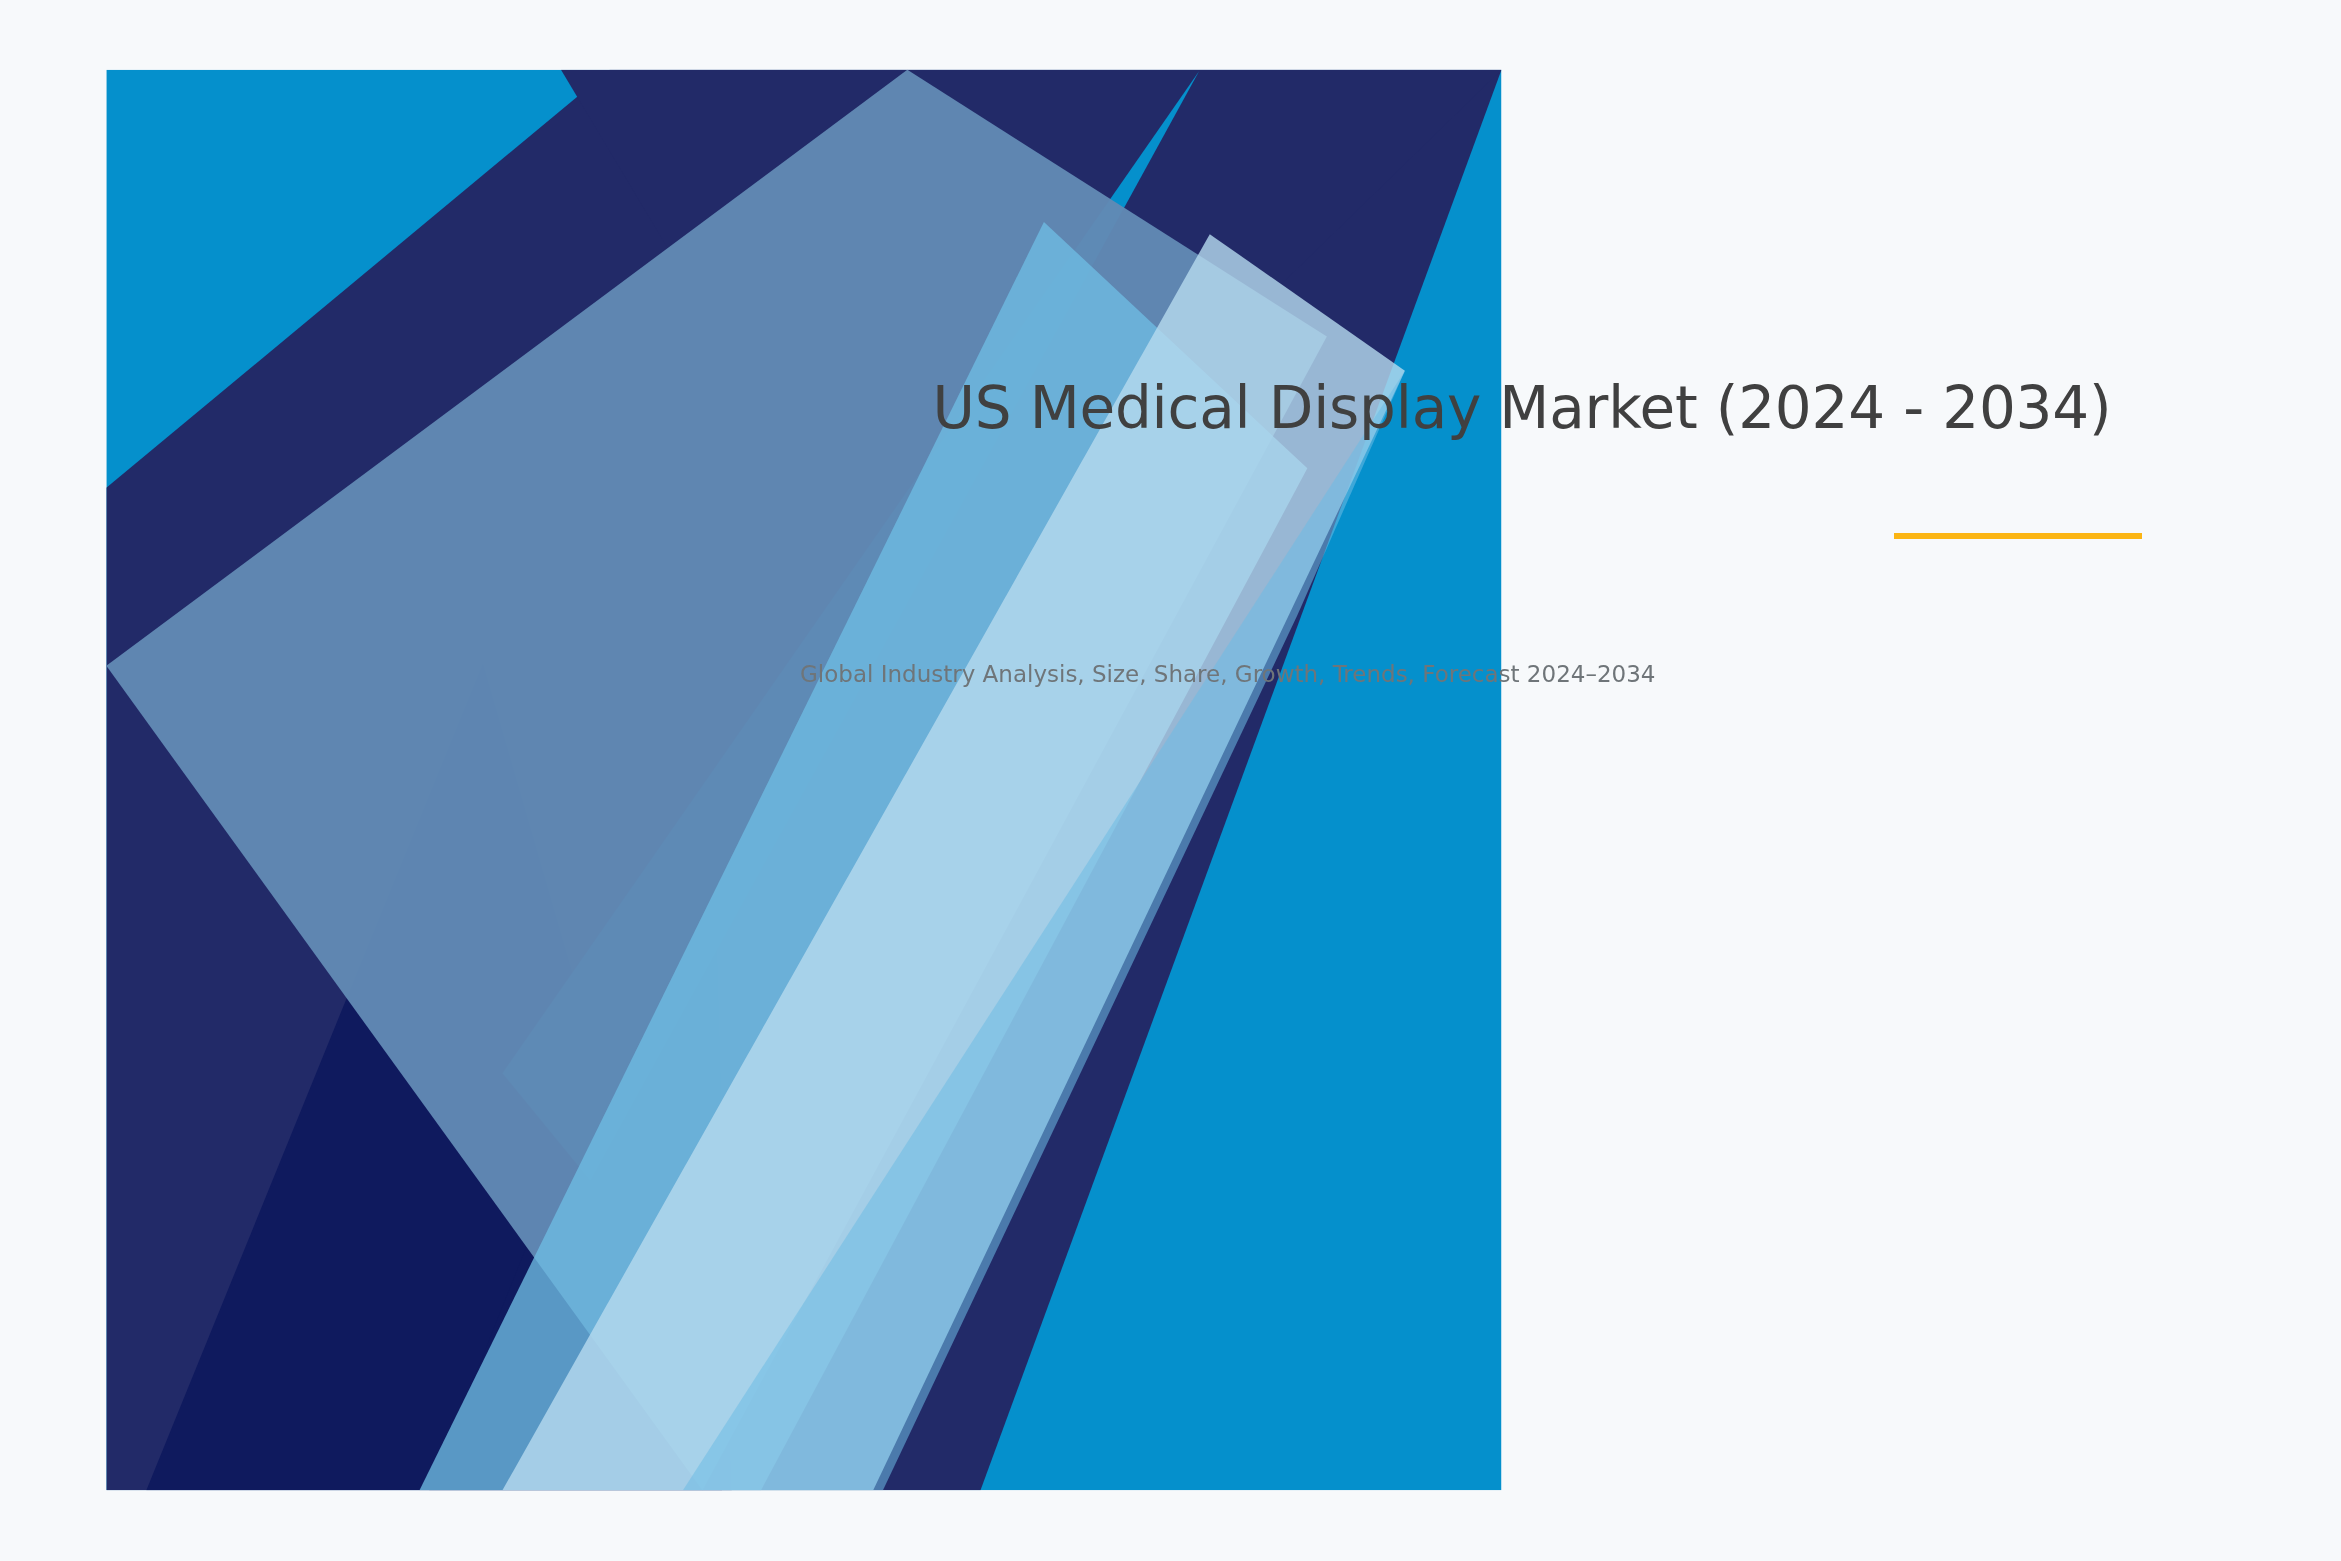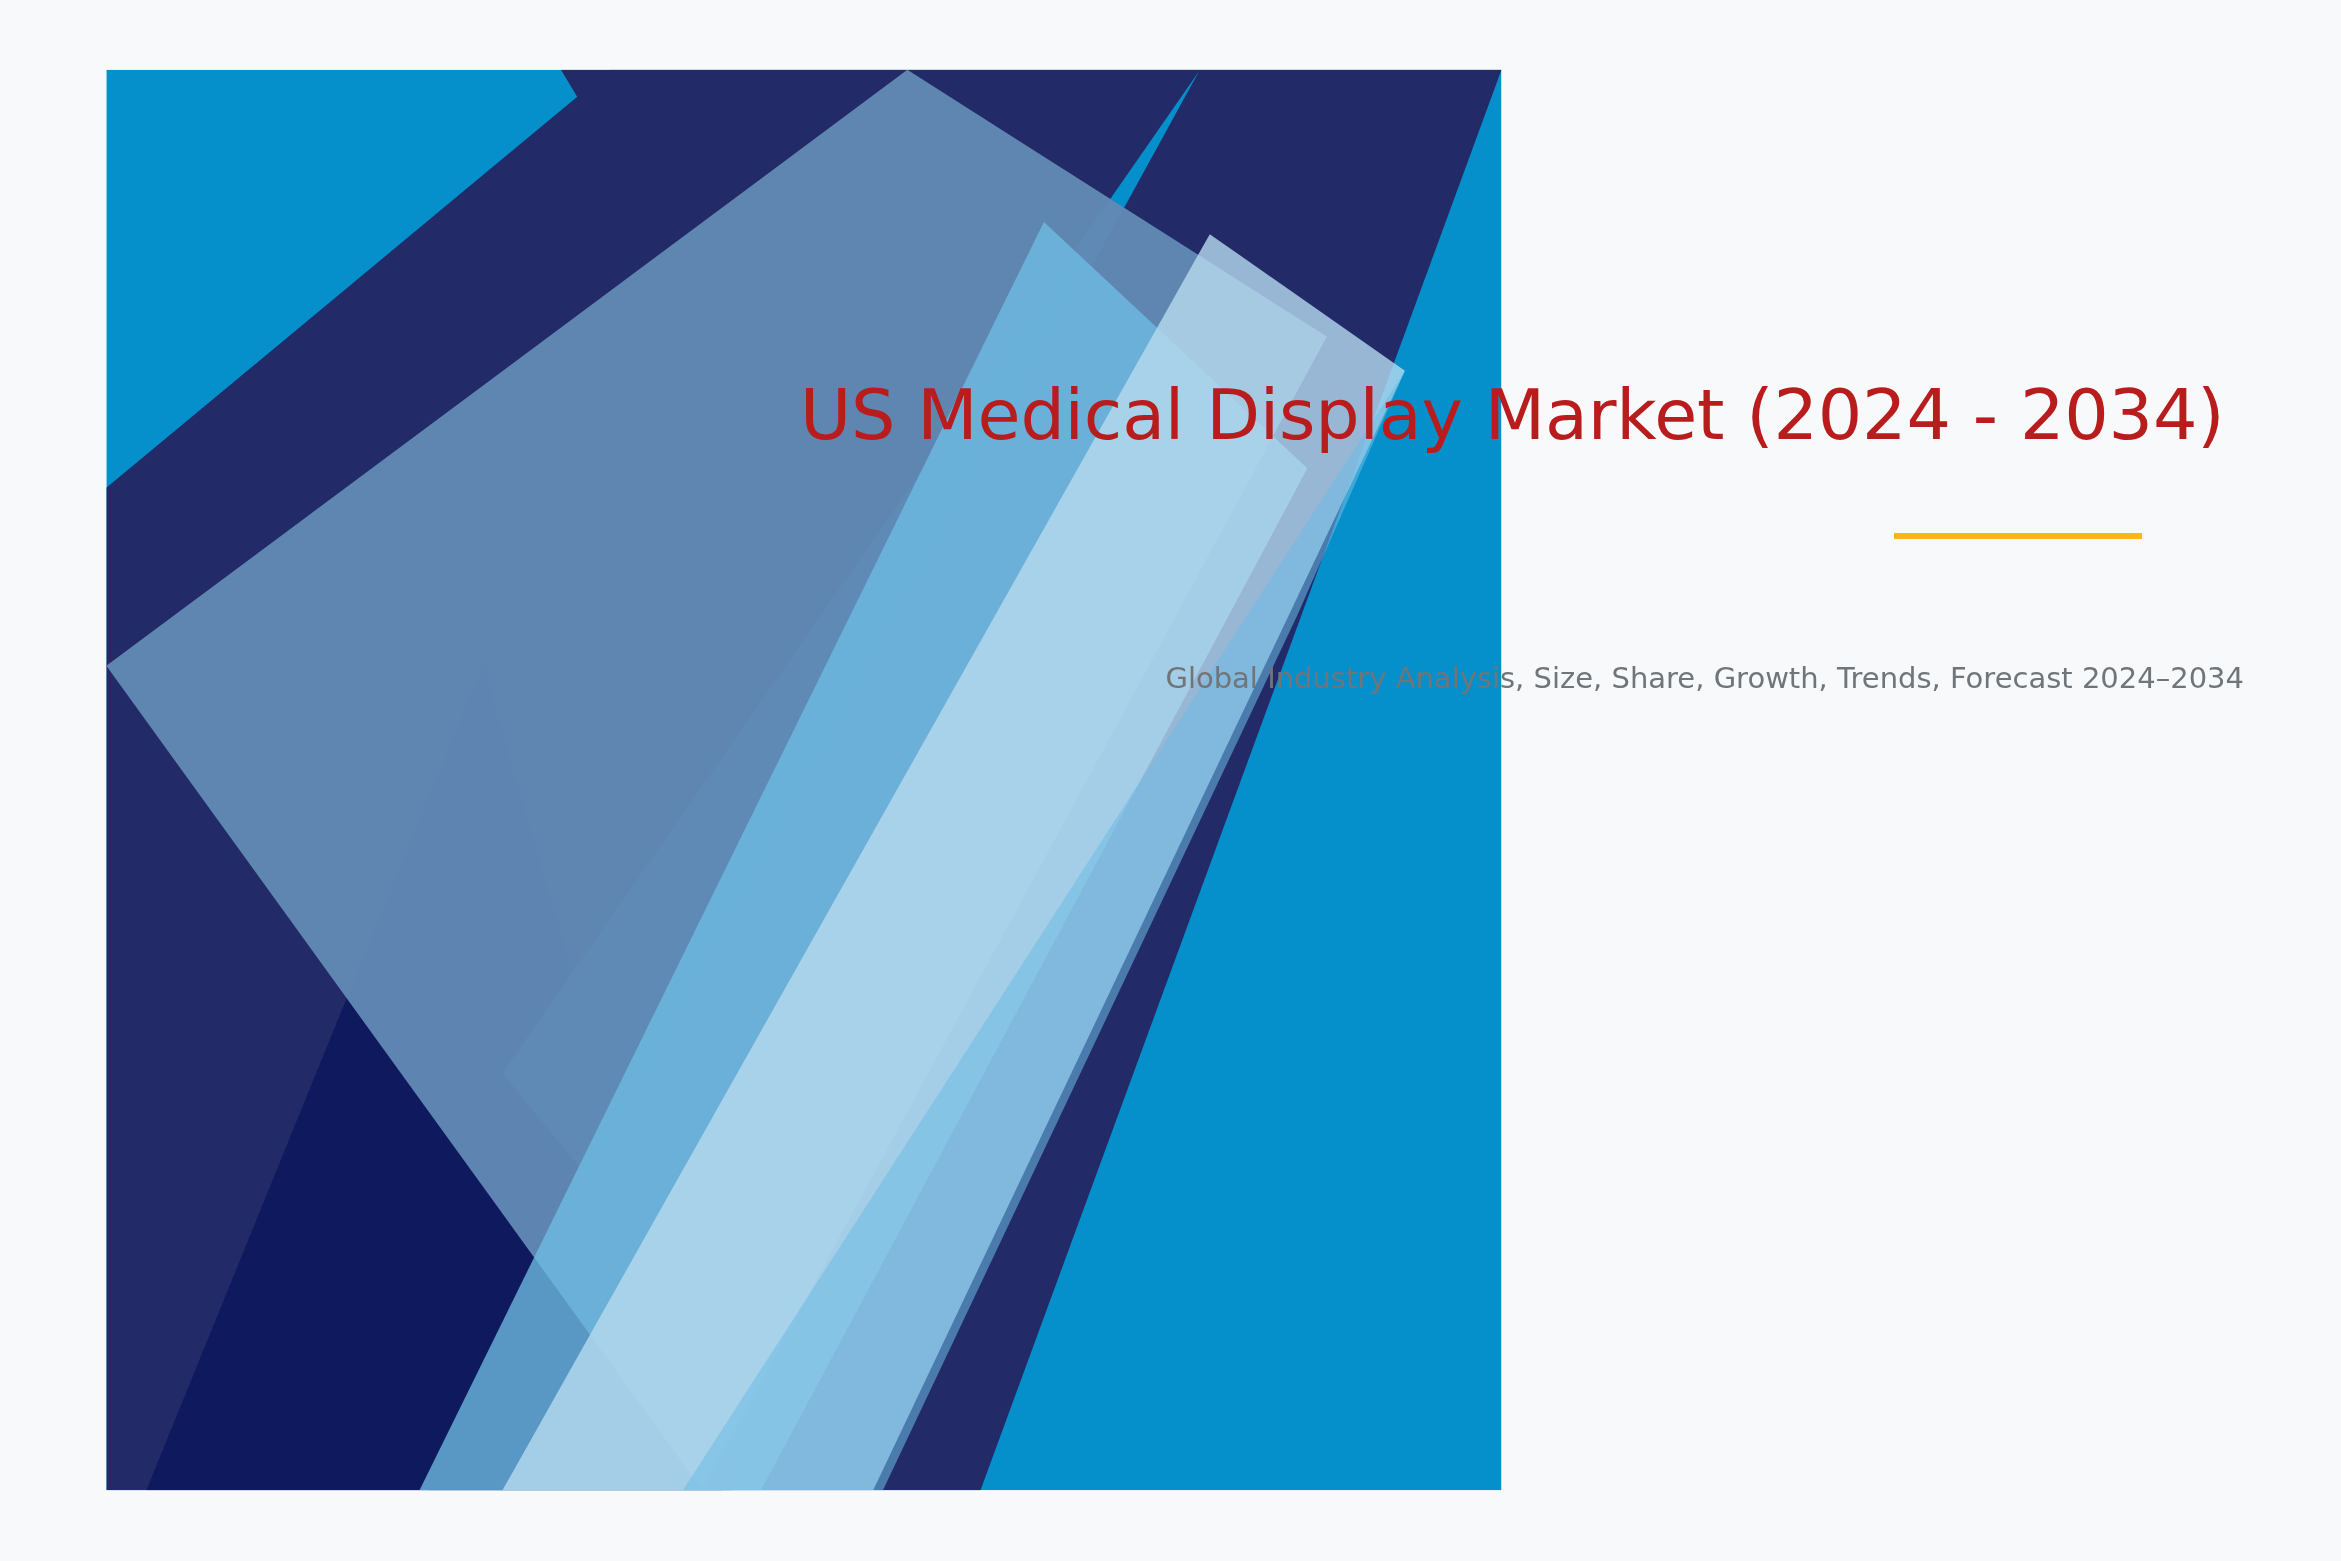--- a/index.html
+++ b/index.html
@@ -40,26 +40,26 @@
   #title-block {
     position: absolute;
     left: 800px;
     top: 371px;
     width: 1444px;
     text-align: right;
   }
 
   #report-title {
     margin: 0;
-    font-size: 70px;
+    font-size: 58px;
     line-height: 1.28;
     font-weight: 400;
     letter-spacing: -0.2px;
-    color: #b91c1c;
-    text-align: left;
+    color: #404040;
+    text-align: center;
     position: relative;
     z-index: 3;
     font-family: "DejaVu Sans", "Liberation Sans", sans-serif;
   }
 
   #title-underline {
     position: absolute;
     right: 102px;
     top: 162px;
     width: 248px;
@@ -67,25 +67,25 @@
     background: #fbb514;
     z-index: 4;
   }
 
   #report-subtitle {
     margin: 0;
     position: absolute;
     right: 0;
     top: 288px;
     width: 1444px;
-    font-size: 29px;
+    font-size: 23px;
     line-height: 1.34;
     font-weight: 400;
     color: #6f7579;
-    text-align: right;
+    text-align: left;
     font-family: "DejaVu Sans", "Liberation Sans", sans-serif;
   }
 </style>
 </head>
 <body>
 
 <div id="cover-page">
 
   <div id="hero-artwork">
     <svg viewBox="0 0 3200 3200" xmlns="http://www.w3.org/2000/svg">

